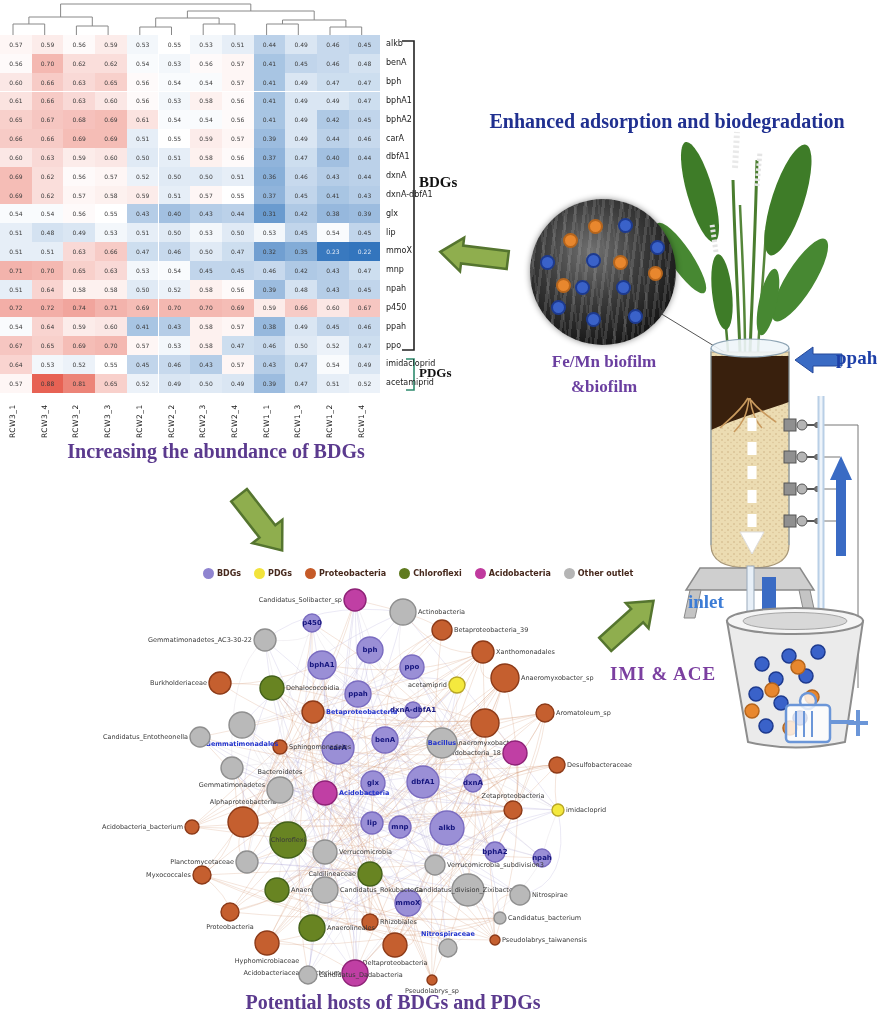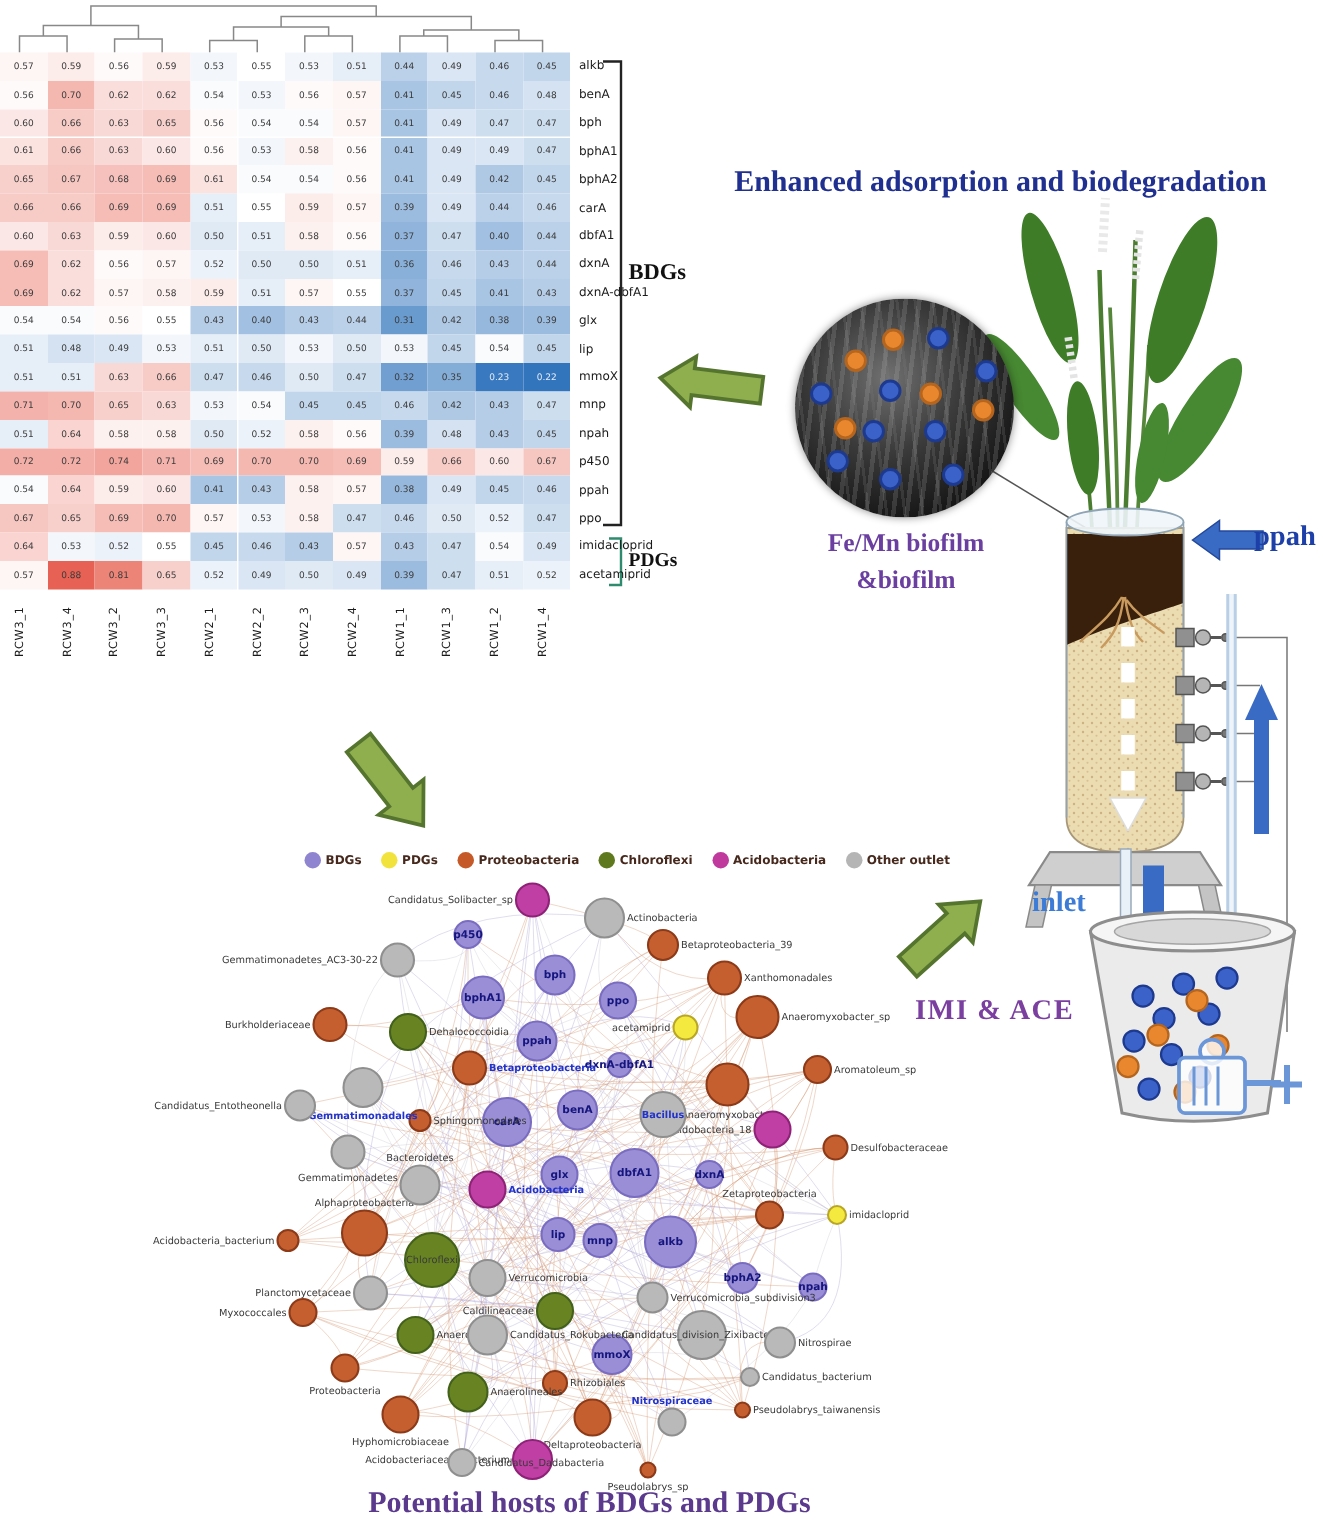--- a/index.html
+++ b/index.html
@@ -900,20 +900,21 @@
         <span class="leg-txt">Acidobacteria</span>
       </div>
       <div class="leg-item">
         <span class="leg-dot" style="background: rgb(181, 181, 181);"></span>
         <span class="leg-txt">Other outlet</span>
       </div>
     </div>
 
   <div id="bdg-label" class="abs serif-b">BDGs</div>
   <div id="pdg-label" class="abs serif-b">PDGs</div>
+  <div id="heat-caption" class="abs serif-b">Increasing the abundance of BDGs</div>
   <div id="enhanced-heading" class="abs serif-b">Enhanced adsorption and biodegradation</div>
   <div id="biochar-cap1" class="abs serif-b">Fe/Mn biofilm</div>
   <div id="biochar-cap2" class="abs serif-b">&amp;biofilm</div>
   <div id="inlet-label" class="abs serif-b">ppah</div>
   <div id="outlet-label" class="abs serif-b">inlet</div>
   <div id="imiace-label" class="abs serif-b">IMI &amp; ACE</div>
   <div id="net-caption" class="abs serif-b">Potential hosts of BDGs and PDGs</div>
 </div>
 
 </body></html>

